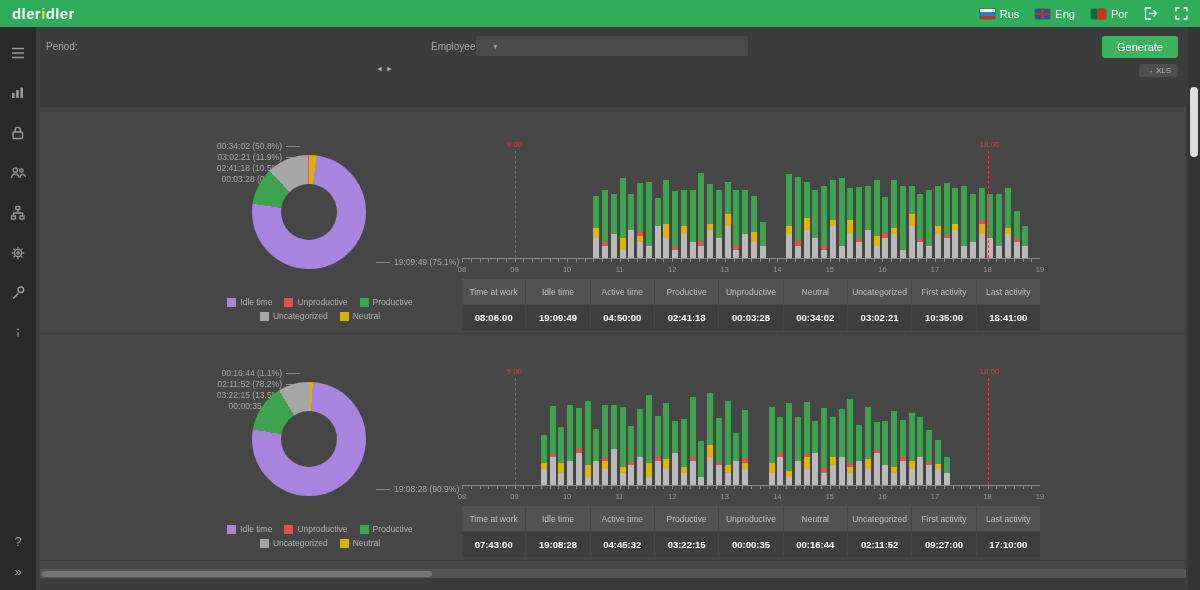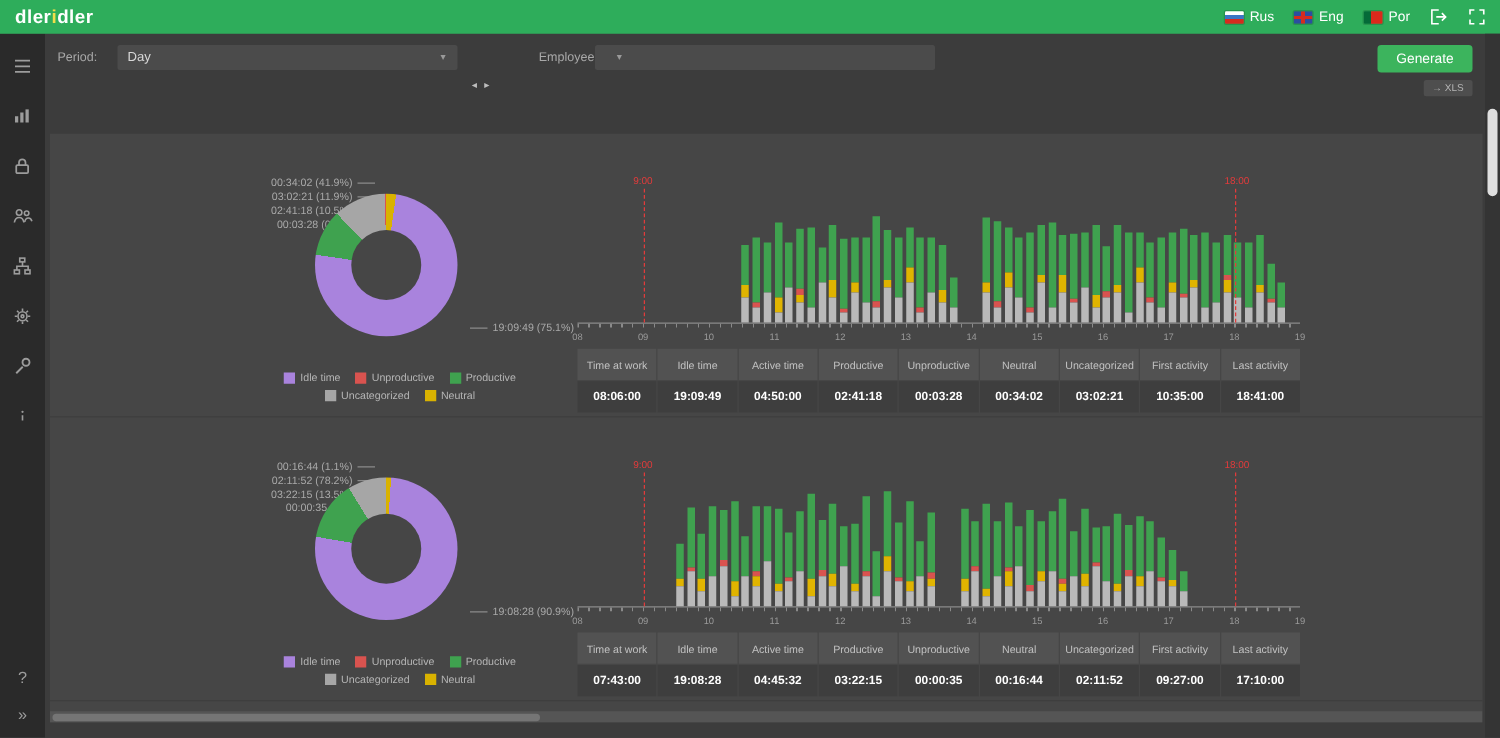--- a/index.html
+++ b/index.html
@@ -183,40 +183,36 @@
   </div>
   <div class="side-bottom">
     <span class="side-glyph">?</span>
     <span class="side-glyph">»</span>
   </div>
 </nav>
 
 <div class="main">
 
   <span class="lbl" style="left:10px;top:14px">Period:</span>
-  <div class="select" style="left:58px;top:9px;width:272px">
-    <span class="grow">Day</span>
-    <span class="caret">▼</span>
-  </div>
 
   <span class="date-arrows"><span>◄</span><span>►</span></span>
 
   <span class="lbl" style="left:395px;top:14px">Employee</span>
   <div class="select" style="left:440px;top:9px;width:272px">
     <span class="caret">▼</span>
   </div>
 
   <div class="gen-btn">Generate</div>
   <div class="xls-btn">→ XLS</div>
 
   <div class="panel">
     <div>
   <section class="report">
     <div class="donut-left-labels">
-            <div>00:34:02 (41.9%)</div>
+            <div>00:34:02 (50.8%)</div>
             <div>03:02:21 (11.9%)</div>
             <div>02:41:18 (10.5%)</div>
             <div>00:03:28 (0.2%)</div>
           </div>
     <div class="donut" style="background: conic-gradient(rgb(217, 178, 0) 0%, rgb(217, 178, 0) 2.2%, rgb(169, 131, 221) 2.2%, rgb(169, 131, 221) 77.3%, rgb(63, 162, 79) 77.3%, rgb(63, 162, 79) 87.8%, rgb(166, 166, 166) 87.8%, rgb(166, 166, 166) 99.7%, rgb(217, 83, 79) 99.7%, rgb(217, 83, 79) 99.9%);"></div>
     <div class="donut-right-label">19:09:49 (75.1%)</div>
     <div class="legend">
             <div class="legend-row">
               <span class="lg-item">
                 <i style="background: rgb(169, 131, 221);"></i>

